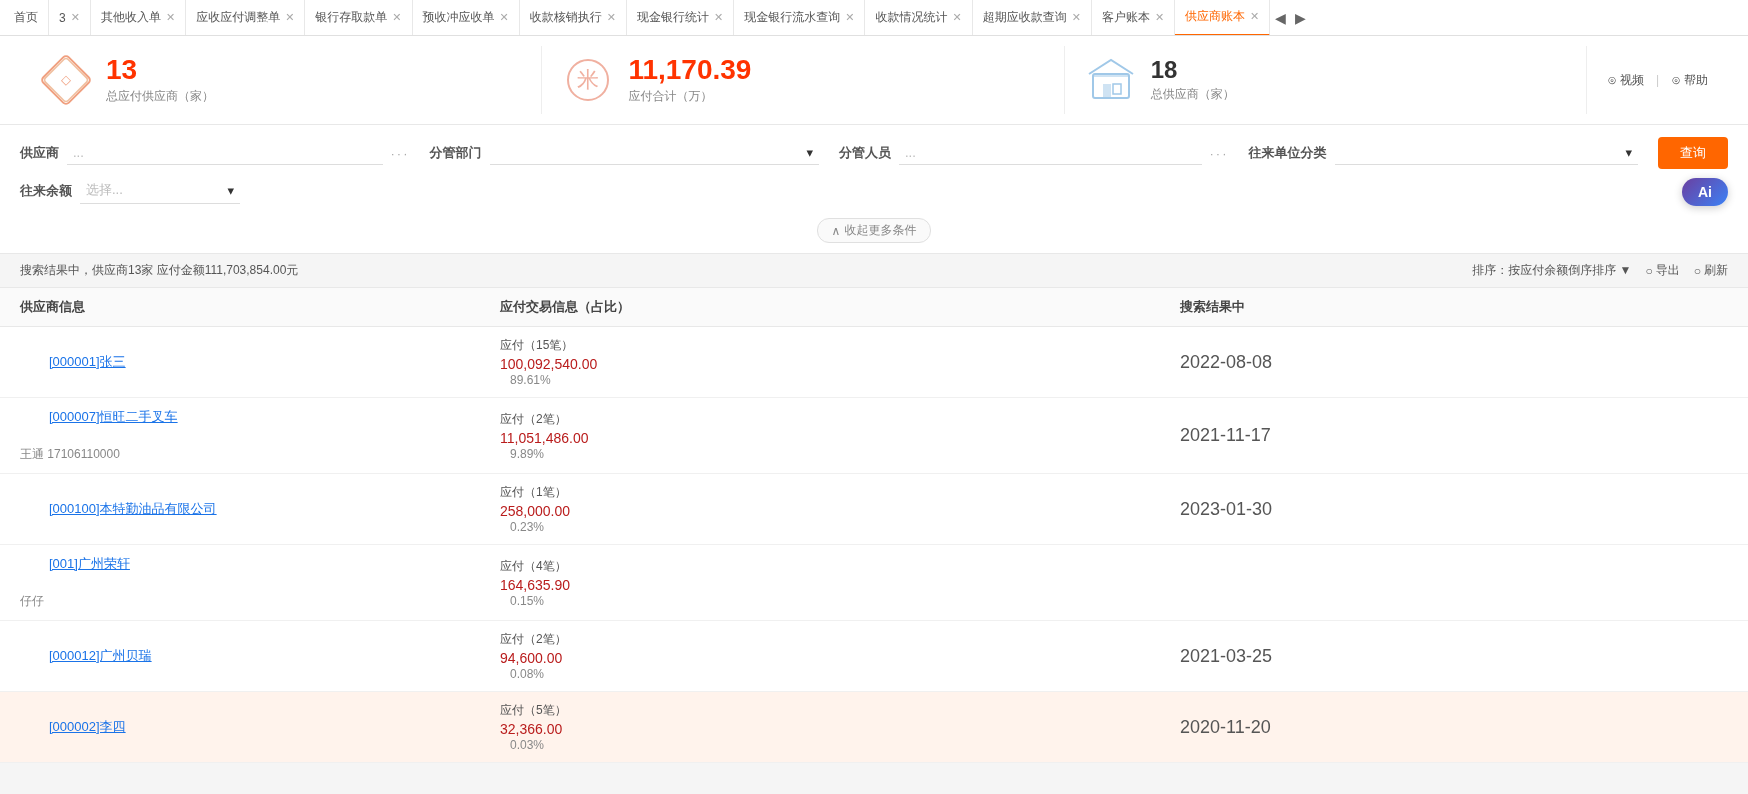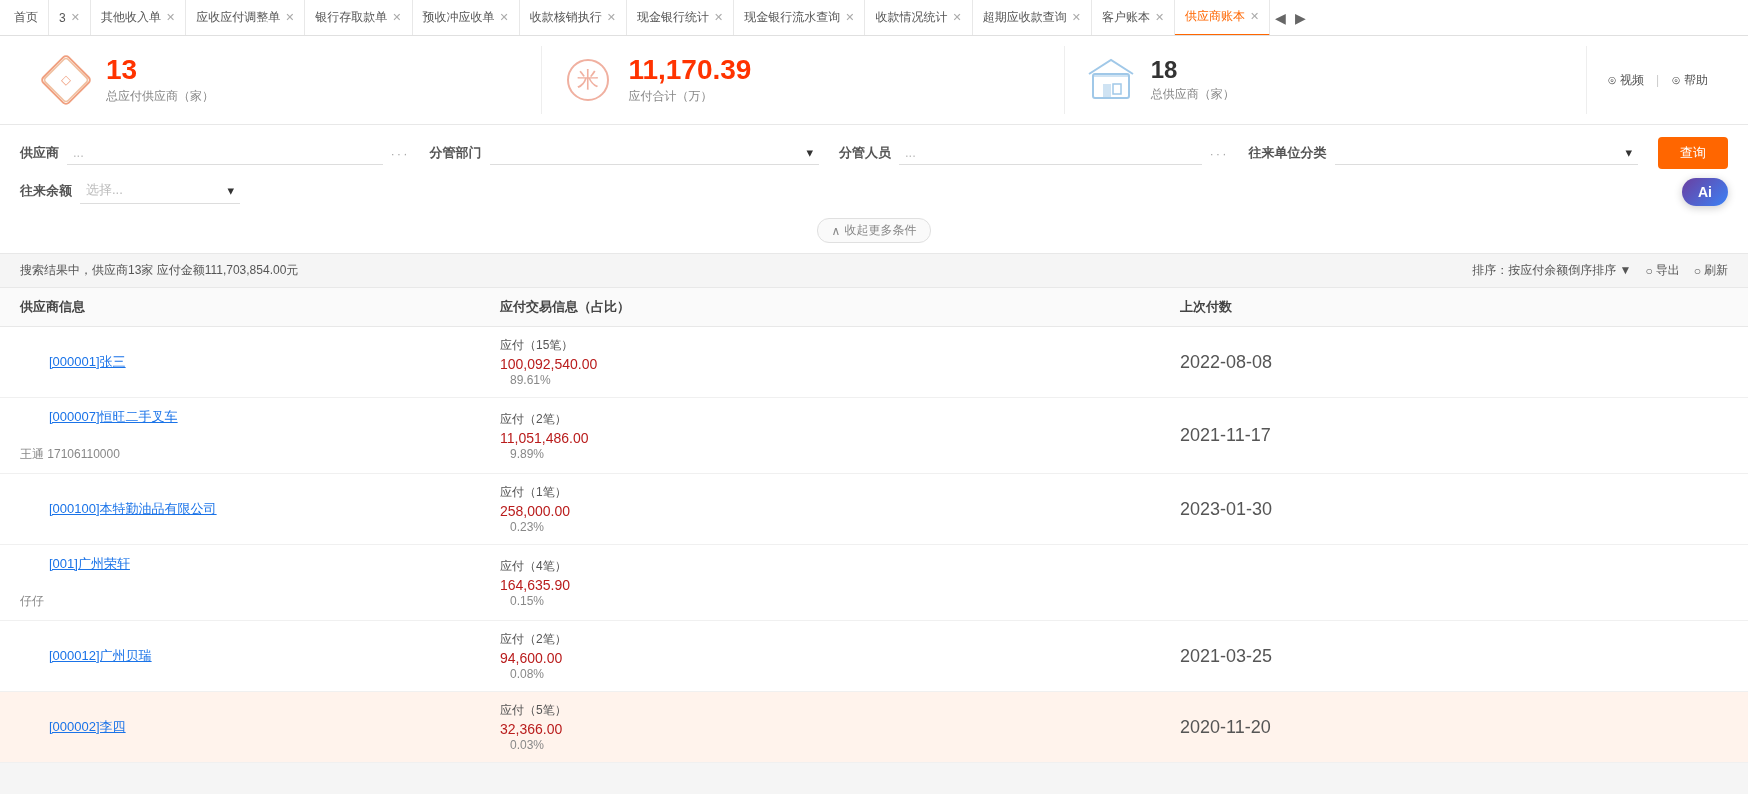--- a/index.html
+++ b/index.html
@@ -414,21 +414,21 @@
       <span>刷新</span>
     </div>
   </div>
 </div>
 
 <div class="data-table">
 
   <div class="table-header">
     <div class="col-supplier">供应商信息</div>
     <div class="col-transaction">应付交易信息（占比）</div>
-    <div class="col-lastpay">上次付数</div>
+    <div class="col-lastpay">搜索结果中</div>
   </div>
 
   <div id="table-body">
       <div class="table-row">
     <div class="col-supplier">
       <div class="supplier-link">[000001]张三</div>
 
     </div>
     <div class="col-transaction">
       <div class="transaction-info">

